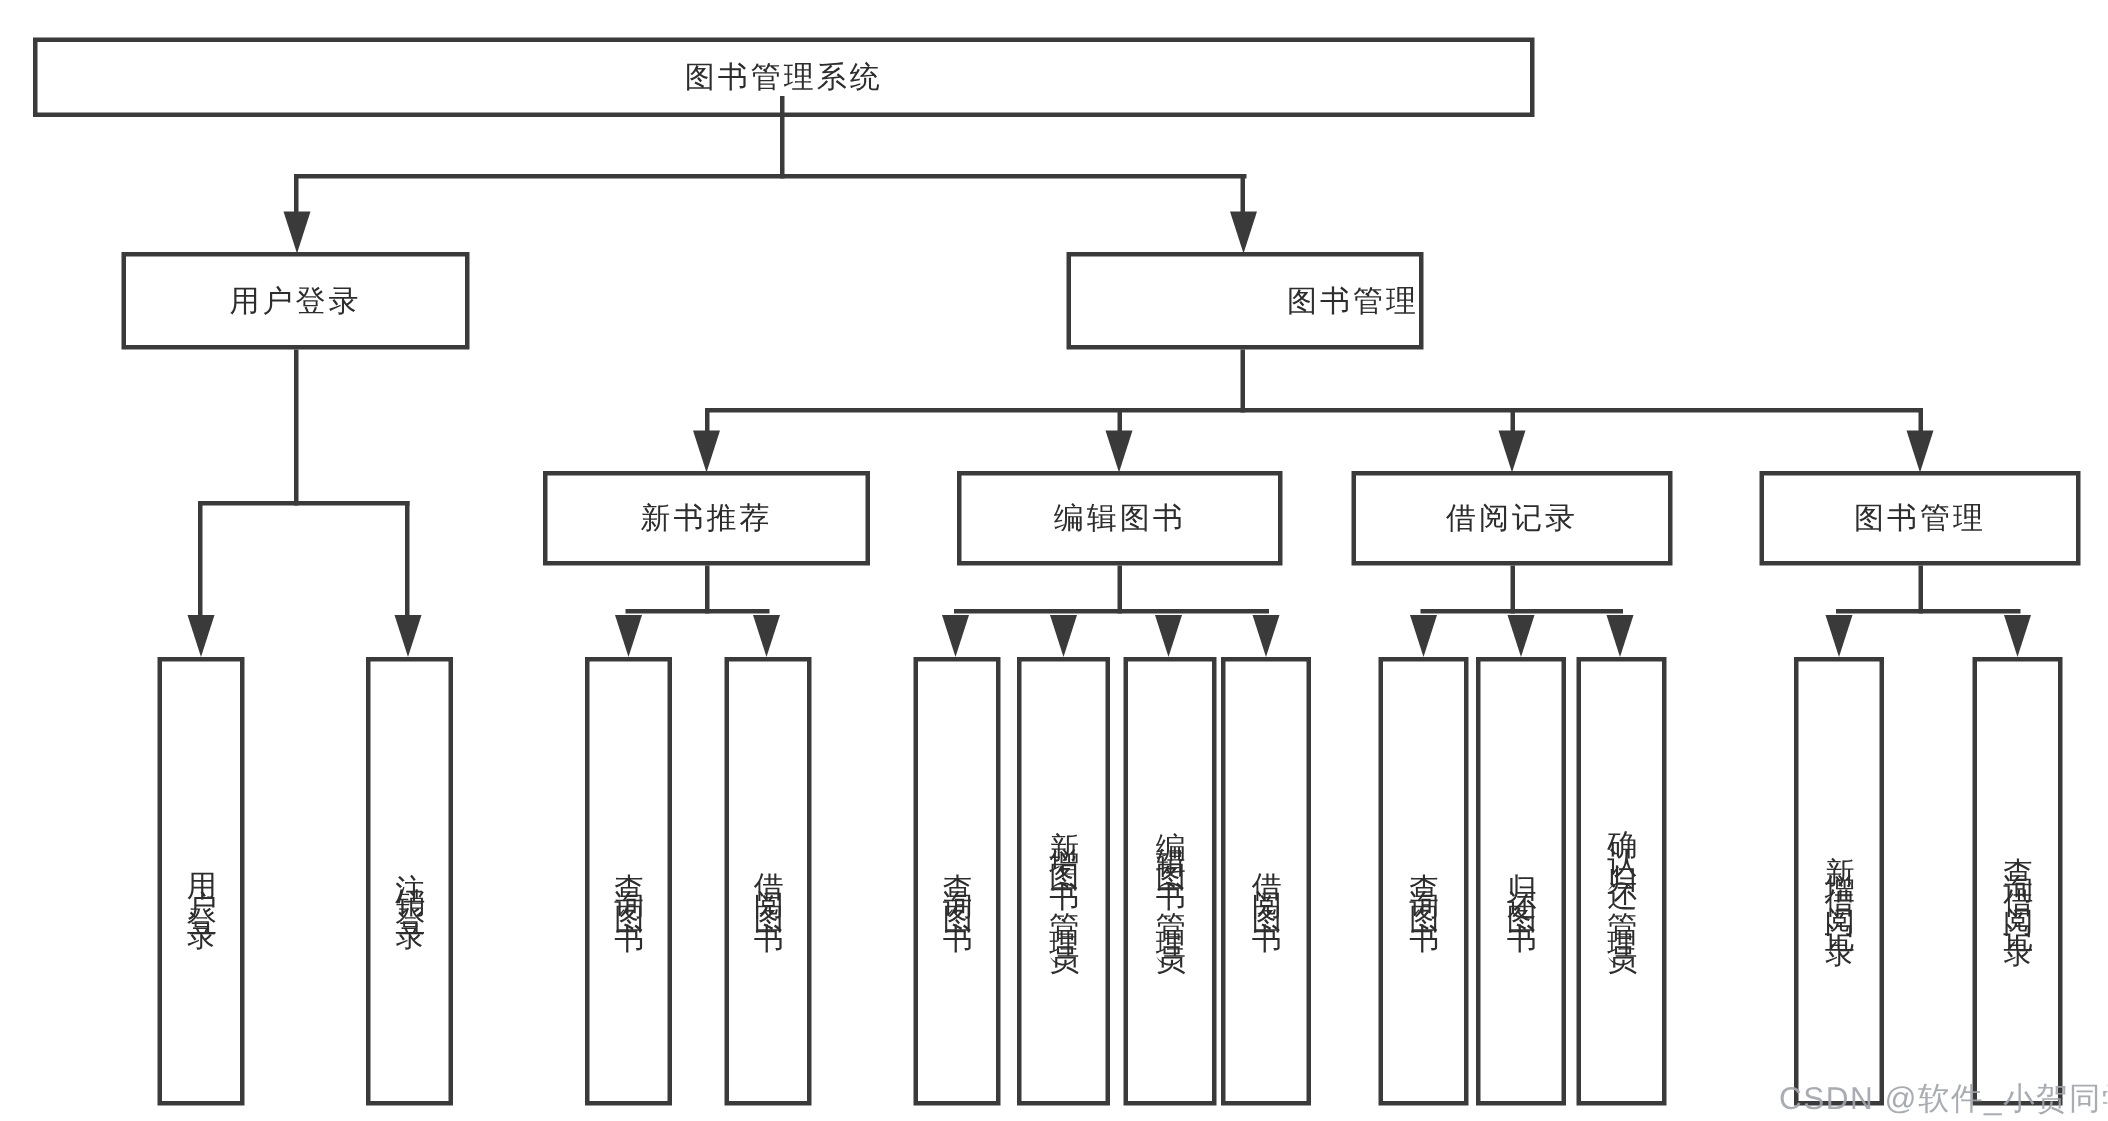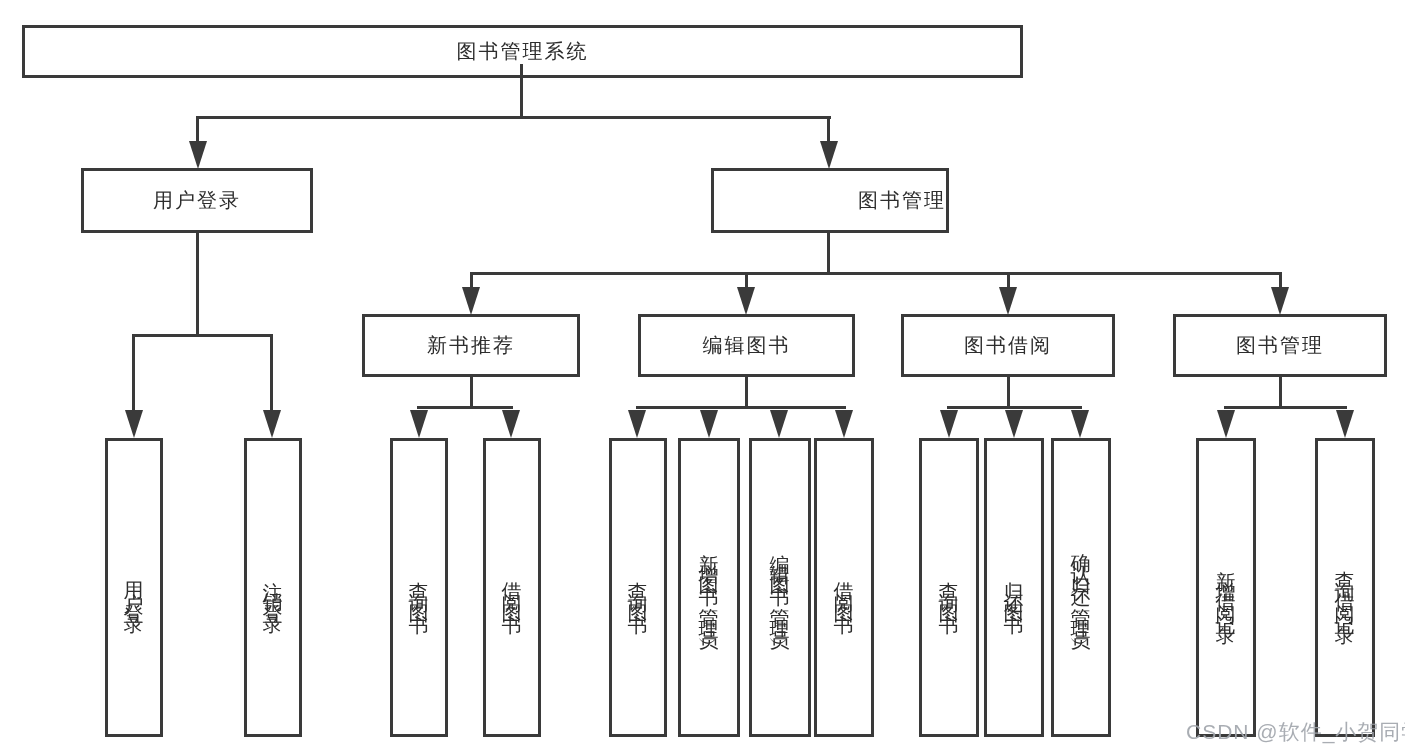--- a/index.html
+++ b/index.html
@@ -74,21 +74,21 @@
     <span class="lbl">图书管理</span>
   </div>
 
   <div class="box" style="left:362px;top:314px;width:218px;height:63px;text-align:center;">
     <span class="lbl">新书推荐</span>
   </div>
   <div class="box" style="left:638px;top:314px;width:217px;height:63px;">
     <span class="lbl">编辑图书</span>
   </div>
   <div class="box" style="left:901px;top:314px;width:214px;height:63px;">
-    <span class="lbl">图书借阅</span>
+    <span class="lbl">借阅记录</span>
   </div>
   <div class="box" style="left:1173px;top:314px;width:214px;height:63px;">
     <span class="lbl">图书管理</span>
   </div>
 
   <div class="box v" style="left:105px;top:438px;width:58px;height:299px;">
     <span class="lbl">用户登录</span>
   </div>
   <div class="box v" style="left:244px;top:438px;width:58px;height:299px;">
     <span class="lbl">注销登录</span>

